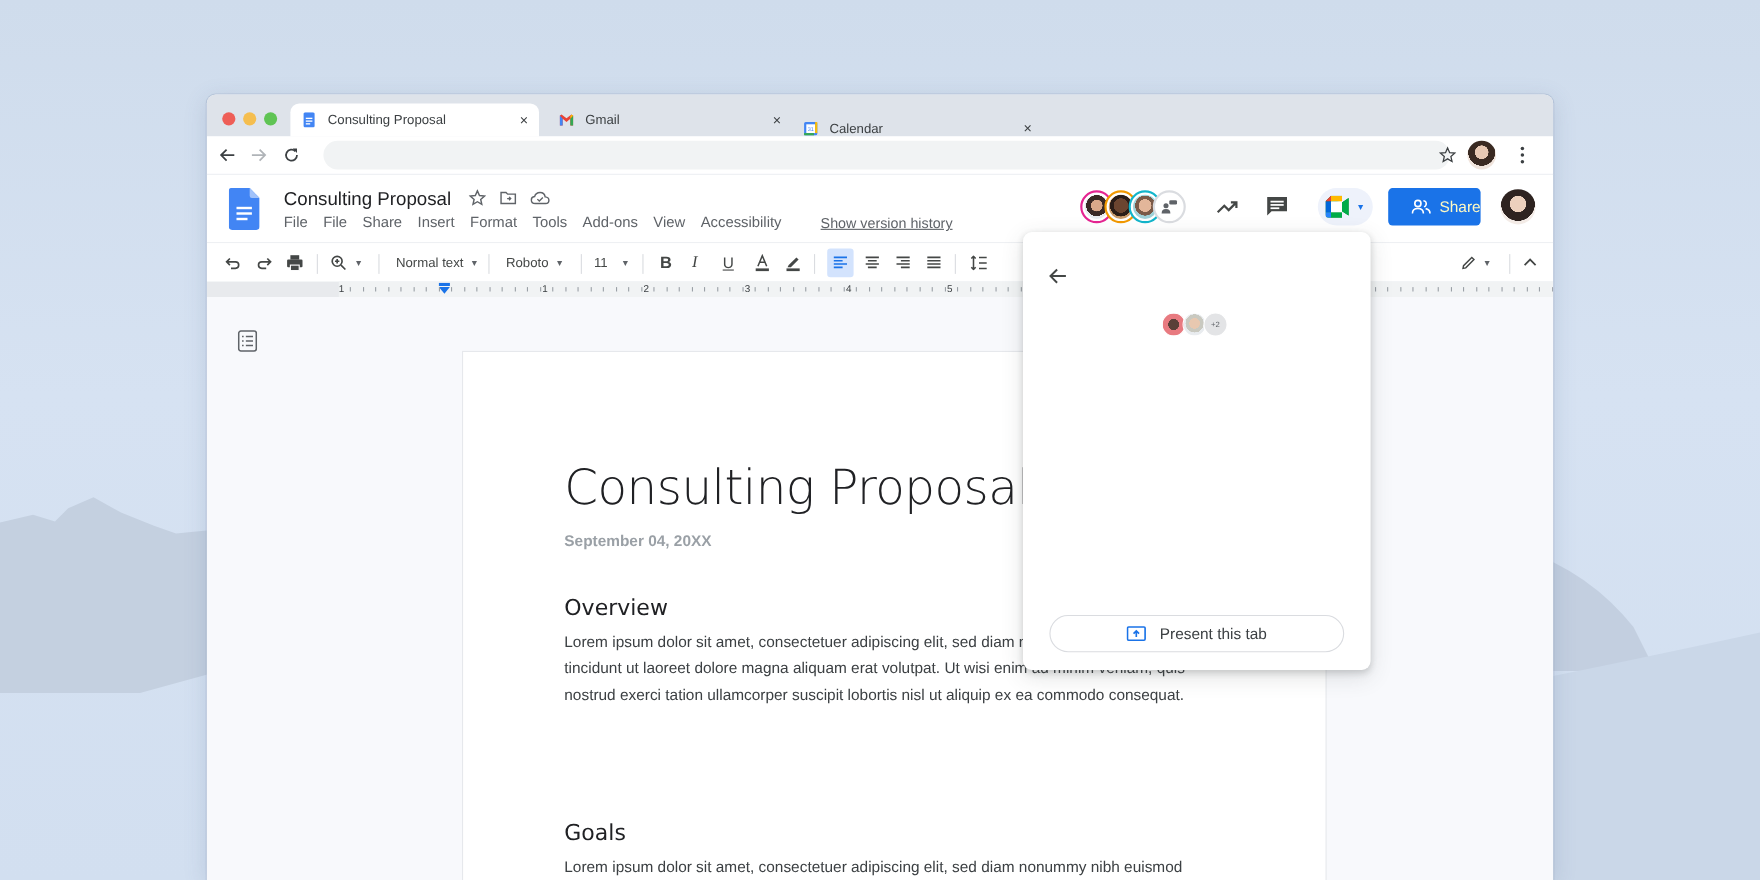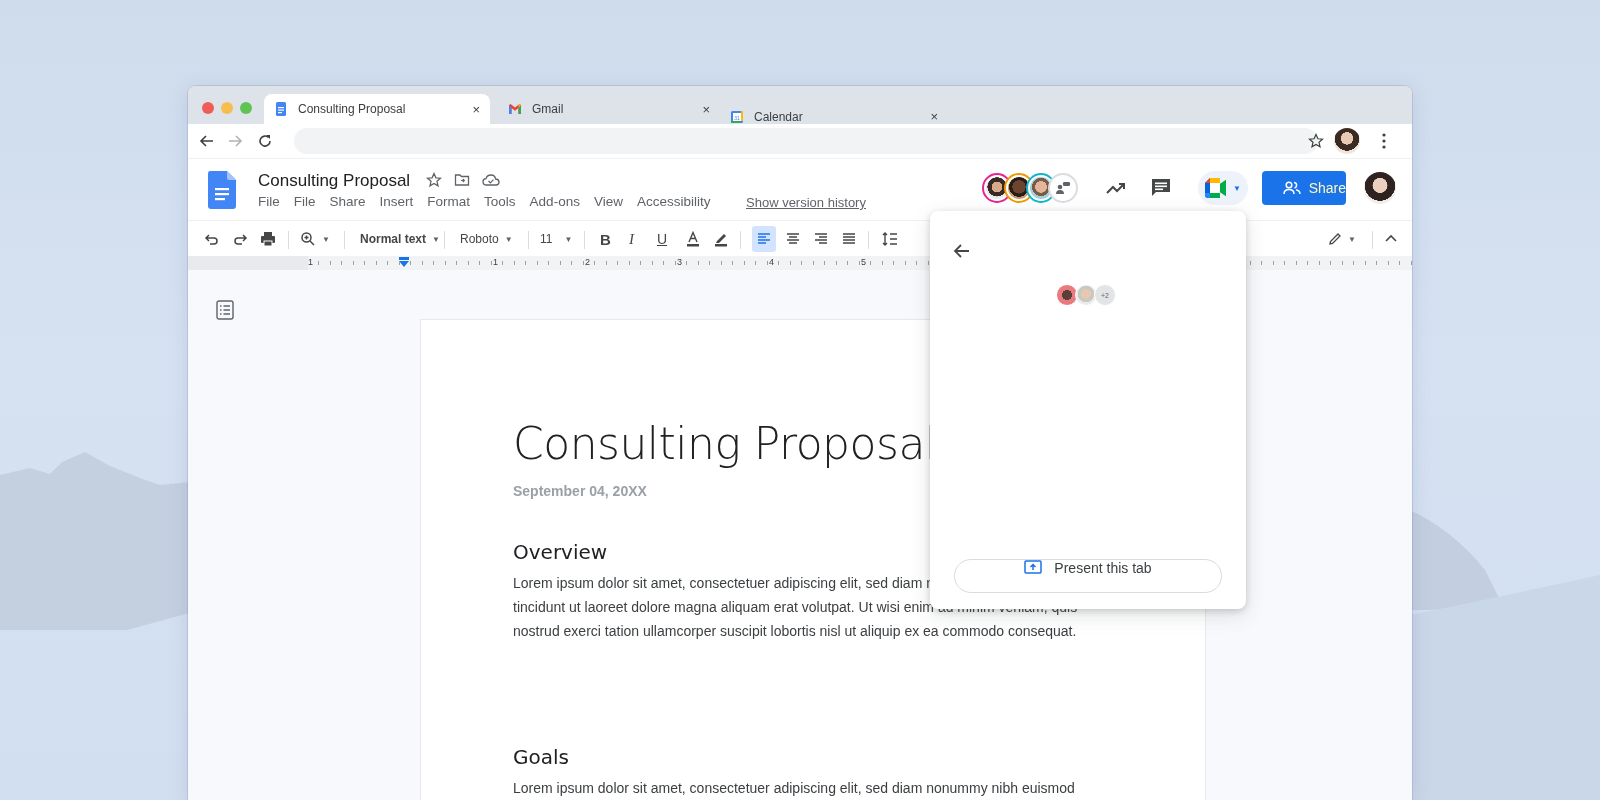--- a/index.html
+++ b/index.html
@@ -109,21 +109,21 @@
   }
   .pop-back { position: absolute; left: 22px; top: 30px; cursor: pointer; }
   .pop-title { position: absolute; left: 0; right: 0; top: 31px; text-align: center; font-size: 17px; color: #202124; padding-left: 0; }
   .pop-avatars { position: absolute; left: 126px; top: 73px; display: flex; }
   .pop-avatars .pa { width: 22px; height: 22px; border-radius: 50%; margin-left: -3px; border: 1px solid #fff; position: relative; overflow: hidden; }
   .pop-avatars .pa:first-child { margin-left: 0; }
   .pa-more { background: #e3e4e6; font-size: 7px; color: #5f6368; display: flex; align-items: center; justify-content: center; }
   .pop-desc { position: absolute; left: 40px; right: 40px; top: 103px; text-align: center; font-size: 13.5px; color: #5f6368; line-height: 16px; }
   .present-btn {
     position: absolute; left: 24px; top: 348px; width: 268px; height: 34px; border: 1px solid #dadce0;
-    border-radius: 17px; display: flex; align-items: flex-start; justify-content: center; gap: 12px;
+    border-radius: 17px; display: flex; align-items: center; justify-content: center; gap: 12px;
     font-size: 14px; color: #3c4043; background: #fff; cursor: pointer;
   }
 </style>
 </head>
 <body>
 
 <svg class="bg-mountain" viewBox="0 0 200 200">
   <path d="M0 45 L30 38 L50 44 L62 32 L85 22 L110 36 L140 48 L160 55 L190 52 L200 52 L200 180 L0 235 Z" fill="#c4d0e0"></path>
 </svg>
 <svg class="bg-hill" viewBox="0 0 215 320">
@@ -307,21 +307,21 @@
       </div>
     <div class="tb-sep" style="left:100px;"></div>
     <div class="tb" style="left:112px;">
         <svg width="16" height="16" viewBox="0 0 16 16">
           <circle cx="6.5" cy="6.5" r="4.5" stroke="#444746" stroke-width="1.5" fill="none"></circle>
           <path d="M10 10 L14 14 M4.5 6.5 H8.5 M6.5 4.5 V8.5" stroke="#444746" stroke-width="1.5"></path>
         </svg>
         <span class="tb-caret">▼</span>
       </div>
     <div class="tb-sep" style="left:156px;"></div>
-    <div class="tb" style="left:172px;font-weight:bold;">
+    <div class="tb" style="left:172px;">
         <span>Normal text</span>
         <span class="tb-caret">▼</span>
       </div>
     <div class="tb-sep" style="left:256px;"></div>
     <div class="tb" style="left:272px;">
         <span>Roboto</span>
         <span class="tb-caret">▼</span>
       </div>
     <div class="tb-sep" style="left:340px;"></div>
     <div class="tb" style="left:352px;">

